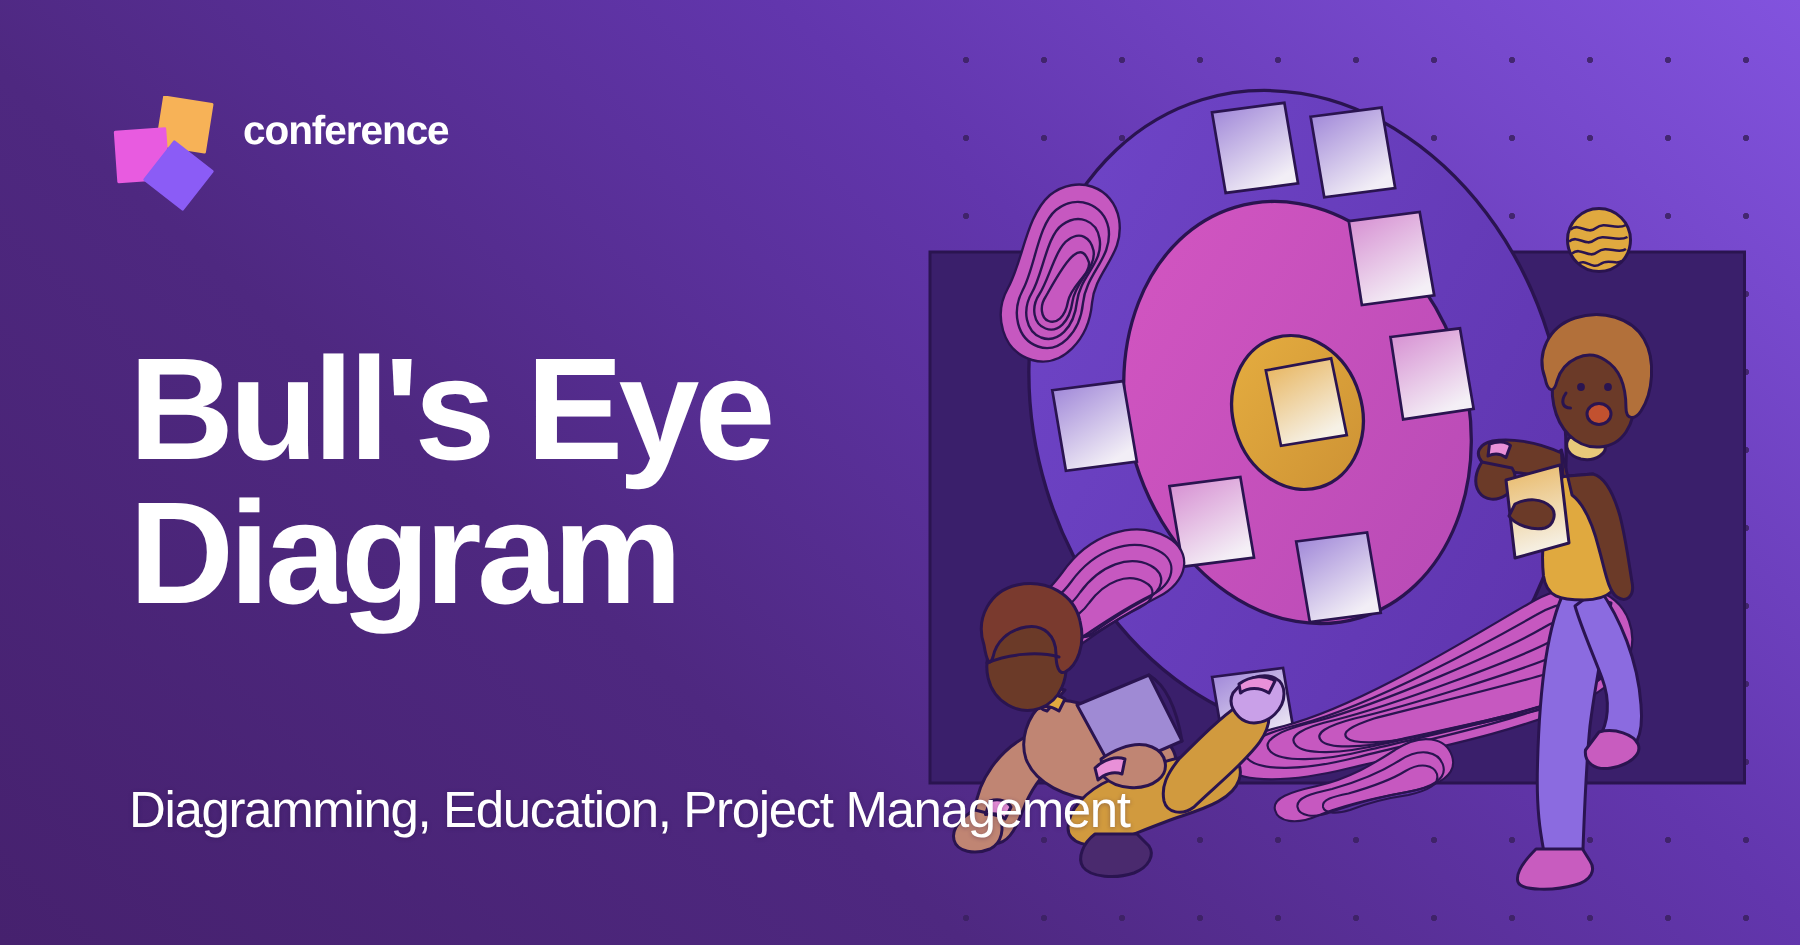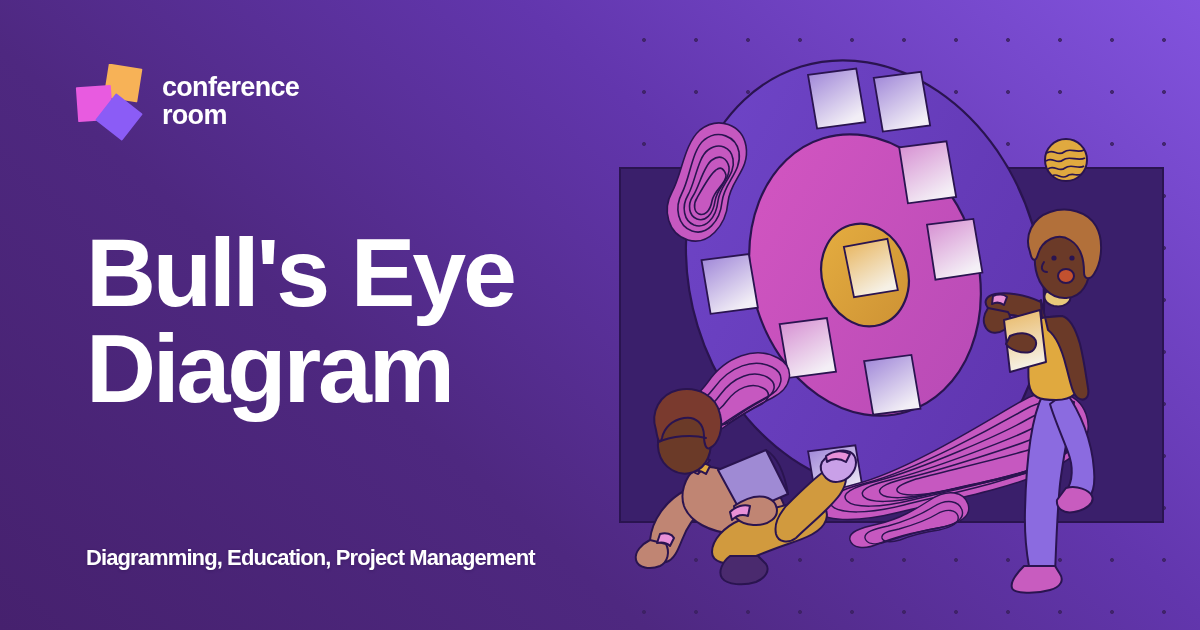--- a/index.html
+++ b/index.html
@@ -50,26 +50,25 @@
     line-height:.99;
     letter-spacing:-3.2px;
     white-space:pre-line;
     margin-top:43px;
   }
 
   
   .subtitle{
     position:absolute; left:86px; top:521px;
     color:#ffffff;
-    font-size:22px;
-    font-weight:700;
+    font-size:34px;
+    font-weight:400;
     letter-spacing:-.9px;
     white-space:nowrap;
     text-shadow:0 1px 3px rgba(40,16,70,.35);
-    margin-top:24px;
   }
 </style>
 </head>
 <body>
 
 <div class="canvas">
 
   <div class="dotgrid"></div>
 
   <div class="illus">
@@ -254,21 +253,20 @@
   <div class="logo">
     <div class="logo-mark">
       <svg viewBox="0 0 78 80" xmlns="http://www.w3.org/2000/svg">
         <rect x="32" y="2" width="34" height="34" rx="1" transform="rotate(9 49 19)" fill="#F7B257"></rect>
         <rect x="3" y="22" width="35" height="35" rx="1" transform="rotate(-4 20.5 39.5)" fill="#E85BE0"></rect>
         <rect x="28" y="36" width="34" height="34" rx="1" transform="rotate(38 45 53)" fill="#8B5CF6"></rect>
       </svg>
     </div>
     <div class="logo-text">
       <span>conference</span>
-      <span>room</span>
     </div>
   </div>
 
   <h1 class="headline">Bull's Eye
 Diagram</h1>
 
   <div class="subtitle">Diagramming, Education, Project Management</div>
 
 </div>
 

